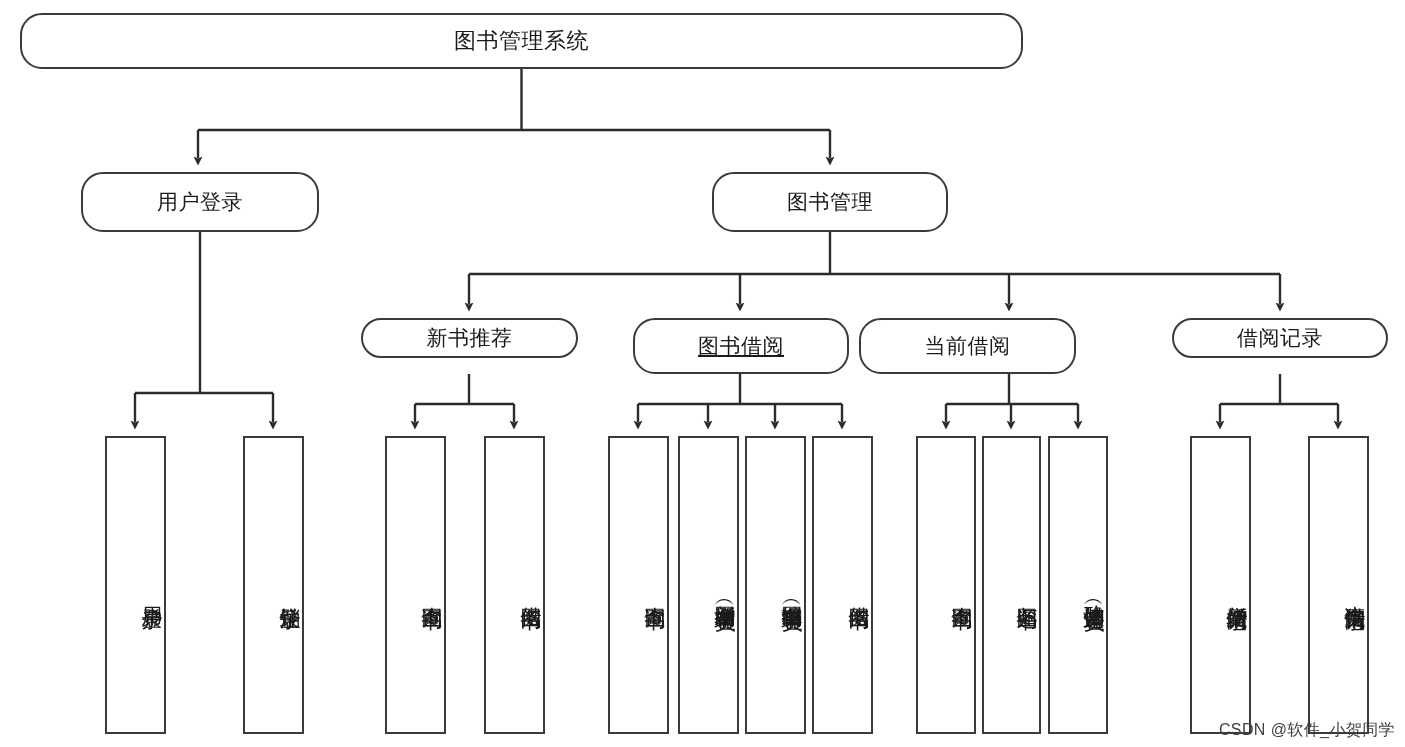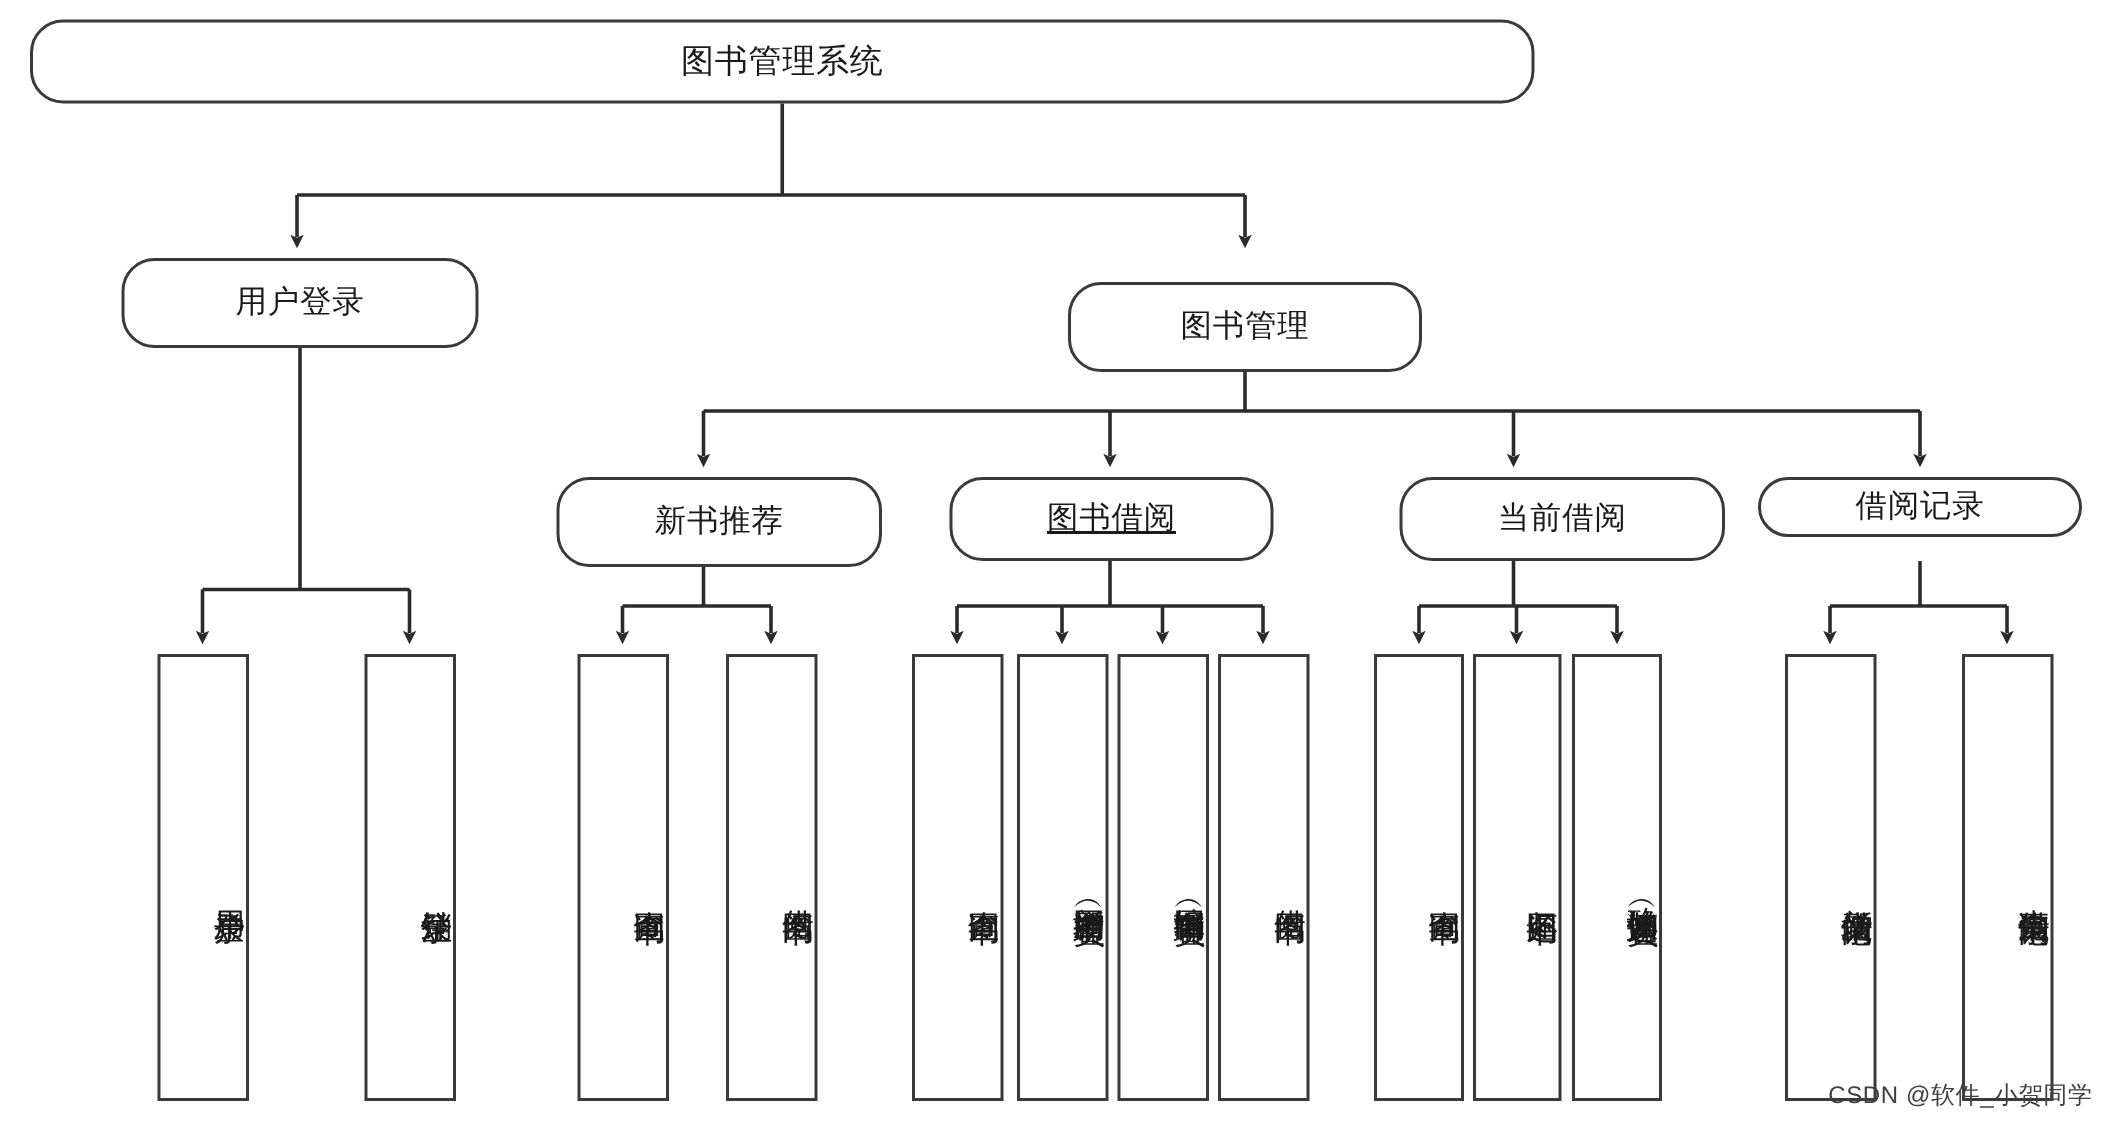--- a/index.html
+++ b/index.html
@@ -129,31 +129,31 @@
     <path class="wire" d="M1338,404 L1338,422" marker-end="url(#arrow)"></path>
   </svg>
 
   <div class="node horiz root" style="left:20px; top:13px; width:1003px; height:56px;">
     <span>图书管理系统</span>
   </div>
 
   <div class="node horiz" style="left:81px; top:172px; width:238px; height:60px;">
     <span>用户登录</span>
   </div>
-  <div class="node horiz" style="left:712px; top:172px; width:236px; height:60px;margin-top:16px;">
+  <div class="node horiz" style="left:712px; top:172px; width:236px; height:60px;">
     <span>图书管理</span>
   </div>
 
-  <div class="node horiz" style="left:371px; top:318px; width:217px; height:60px;">
+  <div class="node horiz" style="left:361px; top:318px; width:217px; height:40px;">
     <span>新书推荐</span>
   </div>
   <div class="node horiz" style="left:633px; top:318px; width:216px; height:56px;text-decoration:underline;">
     <span>图书借阅</span>
   </div>
-  <div class="node horiz" style="left:933px; top:318px; width:217px; height:56px;">
+  <div class="node horiz" style="left:859px; top:318px; width:217px; height:56px;">
     <span>当前借阅</span>
   </div>
   <div class="node horiz" style="left:1172px; top:318px; width:216px; height:40px;">
     <span>借阅记录</span>
   </div>
 
   <div class="node vert" style="left:105px; top:436px; width:61px; height:298px;">
     <span class="vtext">用户登录</span>
   </div>
   <div class="node vert" style="left:243px; top:436px; width:61px; height:298px;">

